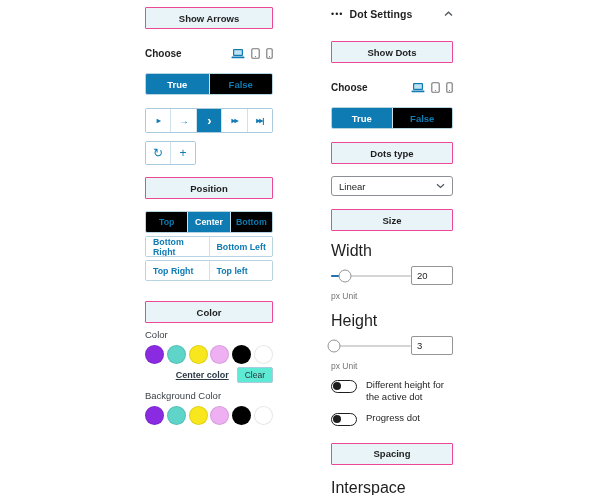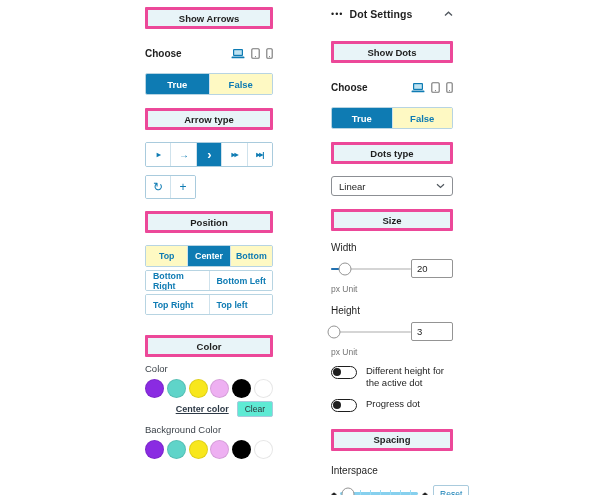--- a/index.html
+++ b/index.html
@@ -9,33 +9,33 @@
   .page { display:flex; padding:7px 0 0 145px; gap:58px; }
   .col { display:flex; flex-direction:column; }
   .col.left { width:128px; }
   .col.right { width:122px; }
 
   .panel-header { display:flex; align-items:center; gap:6px; height:14px; margin-bottom:20px; cursor:pointer; }
   .panel-title { font-size:10.5px; font-weight:700; letter-spacing:.1px; }
   .panel-header .spacer { flex:1; }
   .ellipsis { font-size:9px; letter-spacing:1px; color:#1e1e1e; line-height:1; }
 
-  .section-btn { width:100%; height:22px; background:var(--header-bg,#e8f4f8); border:3px solid #ec4899;
+  .section-btn { width:100%; height:22px; background:var(--header-bg,#e8f4f8); border:1px solid #ec4899;
     font-size:9.5px; font-weight:600; color:#1e1e1e; text-align:center; cursor:pointer;
     font-family:inherit; border-radius:1px; }
   .mb-show { margin-bottom:16px; }
   .mb-sec { margin-bottom:12px; }
 
   .choose-row { display:flex; align-items:center; justify-content:space-between; height:16px; margin-bottom:12px; }
   .lbl-strong { font-size:10px; font-weight:700; }
   .devices { display:flex; align-items:center; gap:6px; }
   .dev { display:inline-flex; cursor:pointer; }
 
   .segment { display:flex; width:100%; border:1px solid #b7d4e2; border-radius:2px; overflow:hidden; margin-bottom:13px; }
-  .seg { flex:1; height:20px; background:#fef9c3; border:none; font-family:inherit; font-size:9.5px; font-weight:600;
+  .seg { flex:1; height:20px; background:#000000; border:none; font-family:inherit; font-size:9.5px; font-weight:600;
     color:var(--primary); cursor:pointer; display:flex; align-items:center; justify-content:center; }
   .seg.active { background:var(--primary); color:#fff; }
   .seg + .seg { border-left:1px solid #cfe2ec; }
 
   .arrow-group { display:flex; width:100%; border:1px solid #a9cbdd; border-radius:2px; overflow:hidden; margin-bottom:8px; }
   .arrow-cell { flex:1; height:23px; display:flex; align-items:center; justify-content:center; background:#fff;
     border:none; font-family:inherit; color:var(--primary); font-size:10px; font-weight:700; cursor:pointer; letter-spacing:-1px; }
   .arrow-cell + .arrow-cell { border-left:1px solid #cfe2ec; }
   .arrow-cell.active { background:var(--primary); color:#fff; }
 
@@ -55,21 +55,21 @@
   .swatch-row { display:flex; justify-content:space-between; margin-bottom:3px; }
   .swatch { width:19px; height:19px; border-radius:50%; cursor:pointer; box-shadow:inset 0 0 0 1px rgba(0,0,0,.10); }
   .custom-row { display:flex; justify-content:flex-end; align-items:center; gap:8px; margin-bottom:2px; height:15px; }
   .custom-link { font-size:9px; font-weight:700; color:#2c3845; text-decoration:underline; cursor:pointer; }
   .clear-btn { font-family:inherit; font-size:8.5px; color:#2c3338; background:#5eead4; border:1px solid #a9cbdd;
     border-radius:2px; padding:2px 7px; cursor:pointer; }
 
   .select { width:100%; height:20px; border:1px solid #8c8f94; border-radius:3px; display:flex; align-items:center;
     justify-content:space-between; padding:0 7px; font-size:9.5px; cursor:pointer; margin-bottom:13px; background:#fff; }
 
-  .ctl-label { font-size:10px; font-weight:500; margin-bottom:6px; }
+  .ctl-label { font-size:16px; font-weight:500; margin-bottom:6px; }
   .slider-row { display:flex; align-items:center; gap:0; margin-bottom:6px; }
   .track { position:relative; flex:1; height:2px; background:#d5d5d5; border-radius:2px; }
   .track .fill { position:absolute; left:0; top:0; height:2px; background:#2271b1; border-radius:2px; }
   .thumb { position:absolute; top:50%; transform:translate(-50%,-50%); width:13px; height:13px; background:#fff;
     border:1.5px solid #949494; border-radius:50%; cursor:grab; }
   .val-input { width:42px; height:19px; border:1px solid #949494; border-radius:2px; font-family:inherit;
     font-size:9.5px; padding:0 5px; color:#1e1e1e; }
   .unit { font-size:8.5px; color:#757575; margin-bottom:11px; }
 
   .toggle-row { display:flex; align-items:flex-start; gap:9px; margin-bottom:9px; }
@@ -119,21 +119,20 @@
             </svg>
         </span>
       </span>
     </div>
 
     <div class="segment">
       <button class="seg active">True</button>
       <button class="seg">False</button>
     </div>
 
-    <button class="section-btn mb-sec">Arrow type</button>
 
     <div class="arrow-group">
       <button class="arrow-cell" style="font-size:8px">▸</button>
       <button class="arrow-cell" style="font-weight:500">→</button>
       <button class="arrow-cell active" style="font-size:13px">›</button>
       <button class="arrow-cell" style="font-size:8px">▸▸</button>
       <button class="arrow-cell" style="font-size:8px">▸▸|</button>
     </div>
 
     <div class="mini-group">

